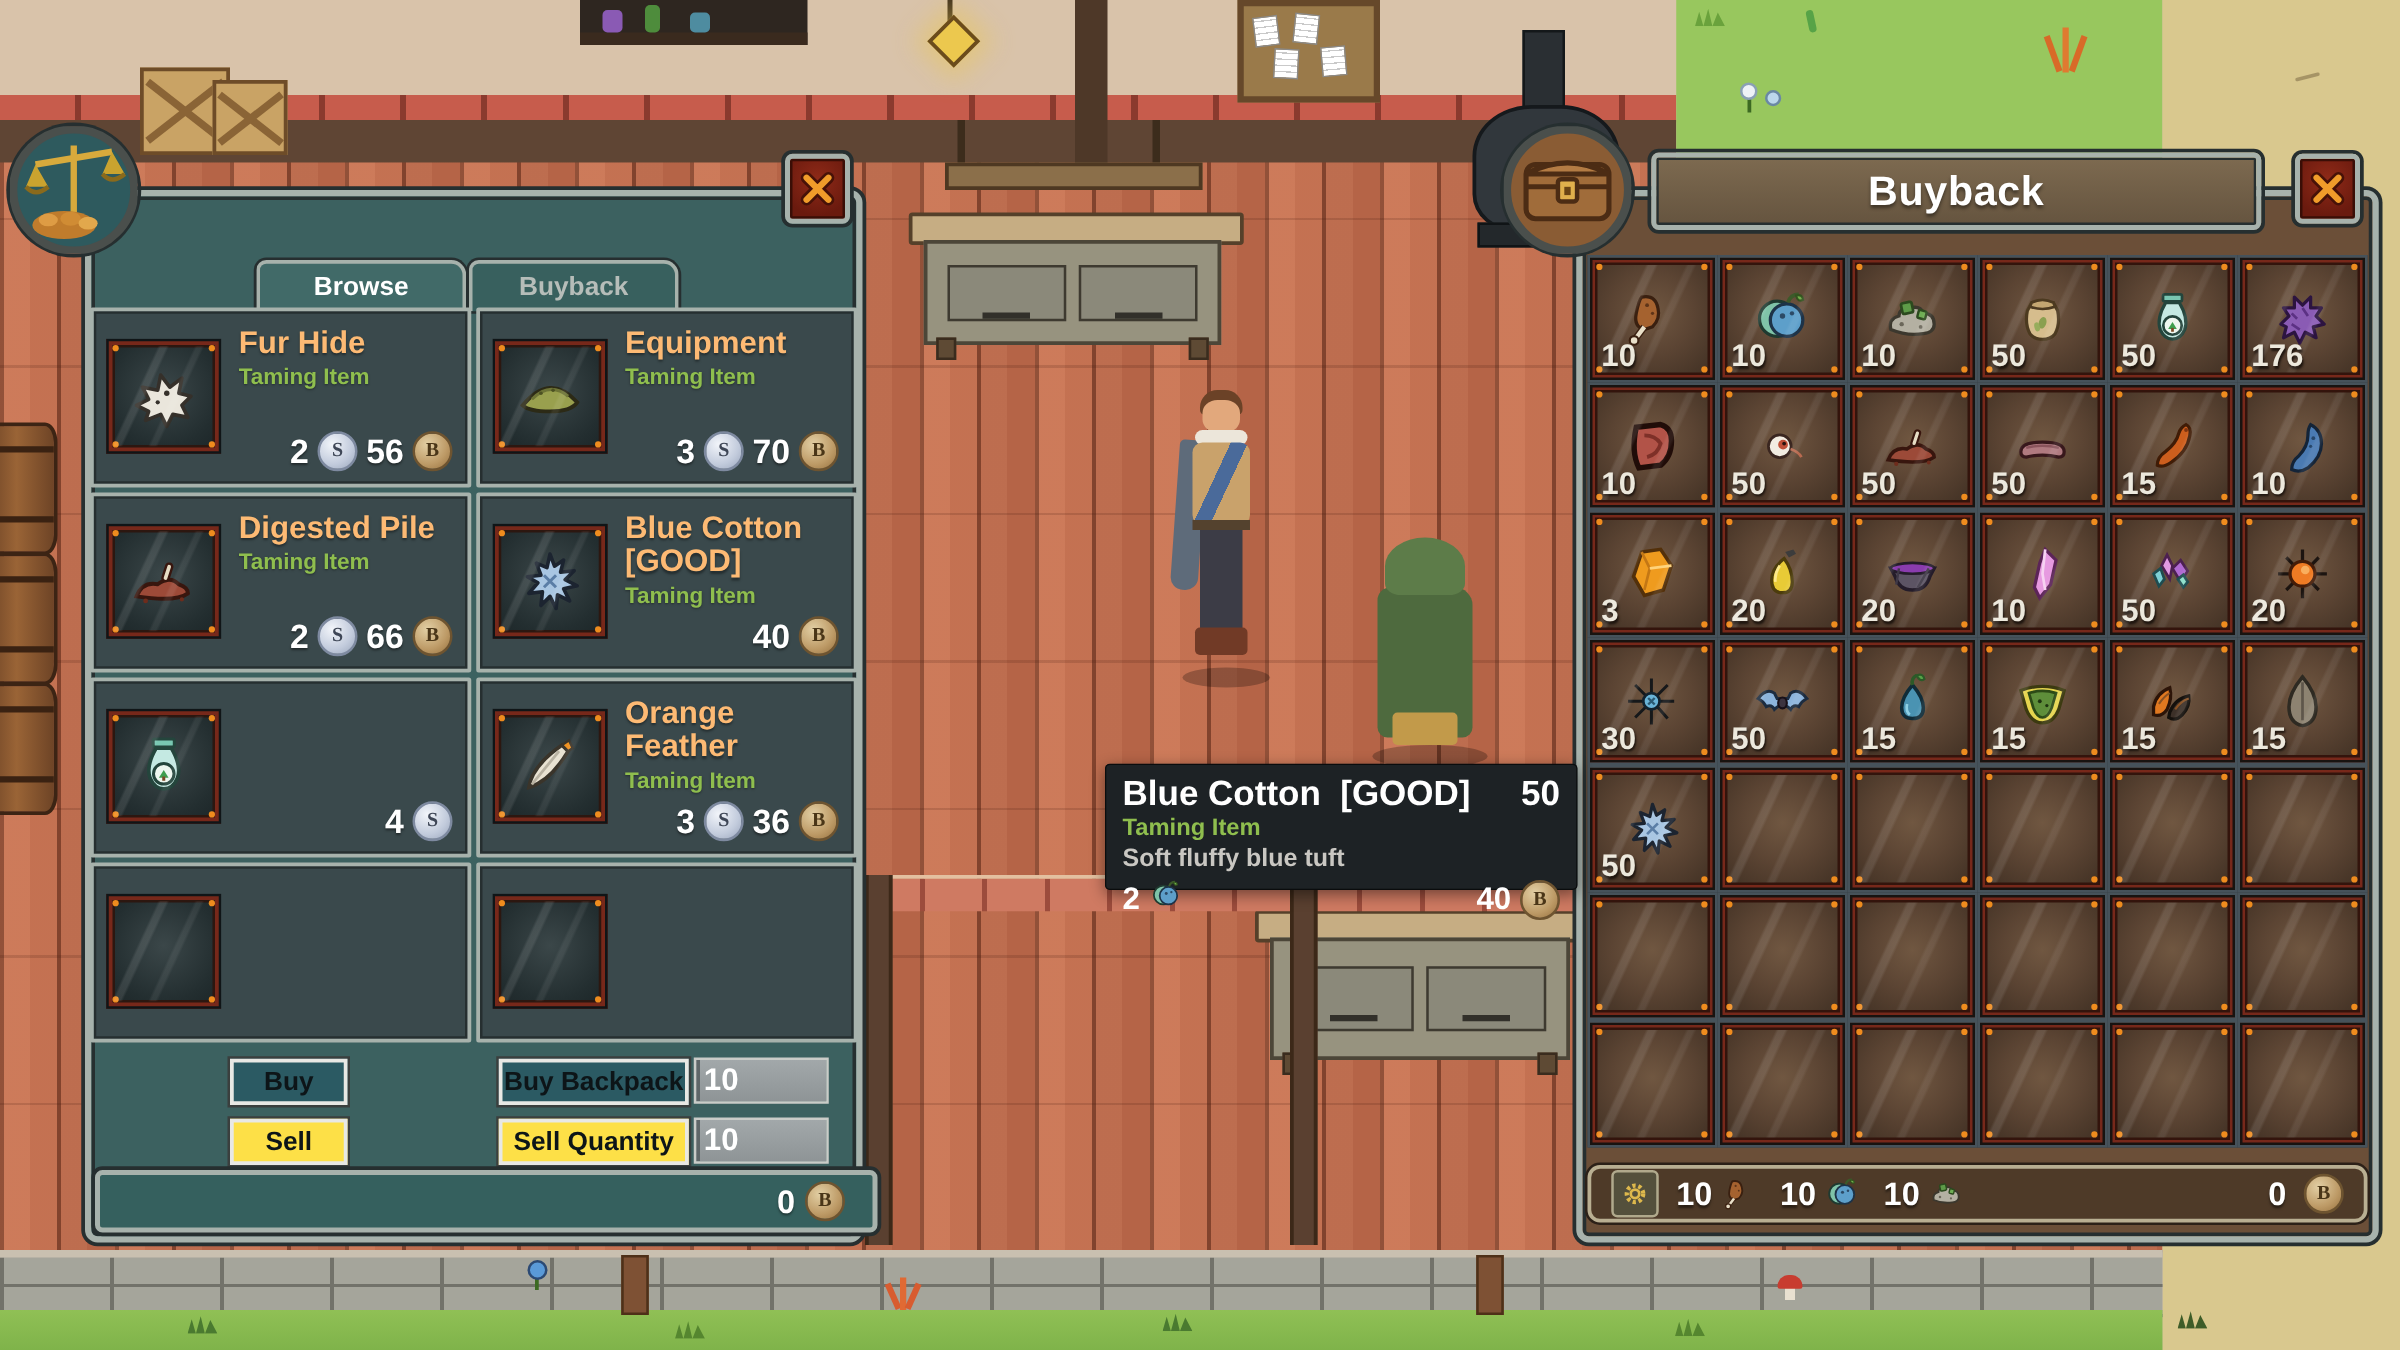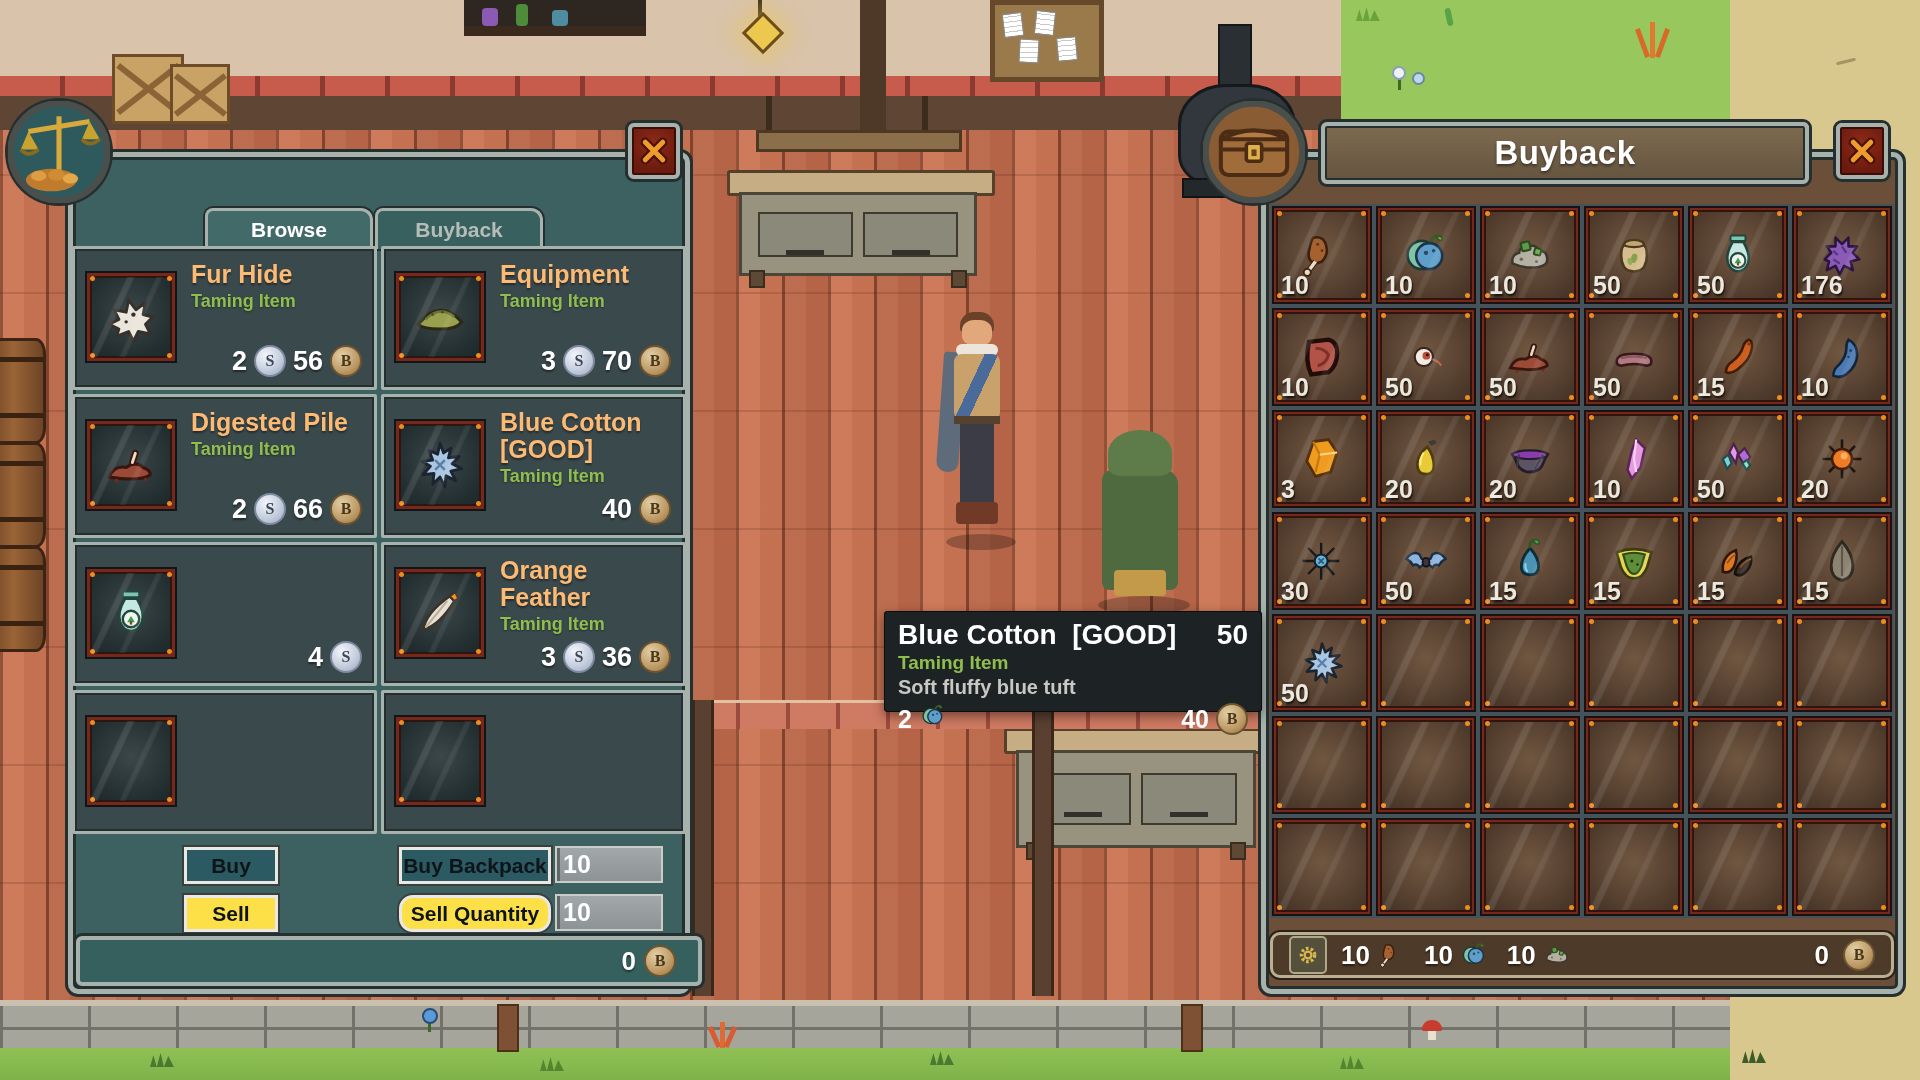--- a/index.html
+++ b/index.html
@@ -440,21 +440,21 @@
     <div class="ctl teal" style="left:116px;top:751px;width:88px;height:31px;">
         <span>Buy</span>
       </div>
     <div class="ctl teal" style="left:331px;top:751px;width:146px;height:31px;">
         <span>Buy Backpack</span>
       </div>
     <input class="qty-input" style="left: 489px; top: 752px;" readonly="" value="10">
     <div class="ctl red" style="left:116px;top:799px;width:88px;height:31px;">
         <span>Sell</span>
       </div>
-    <div class="ctl red" style="left:331px;top:799px;width:146px;height:31px;border-radius:14px;">
+    <div class="ctl red" style="left:331px;top:799px;width:146px;height:31px;">
         <span>Sell Quantity</span>
       </div>
     <input class="qty-input" style="left: 489px; top: 800px;" readonly="" value="10">
 
     <div class="wallet">
       <span class="wnum">0</span>
       <span class="coin bronze">B</span>
     </div>
   </section>
 

